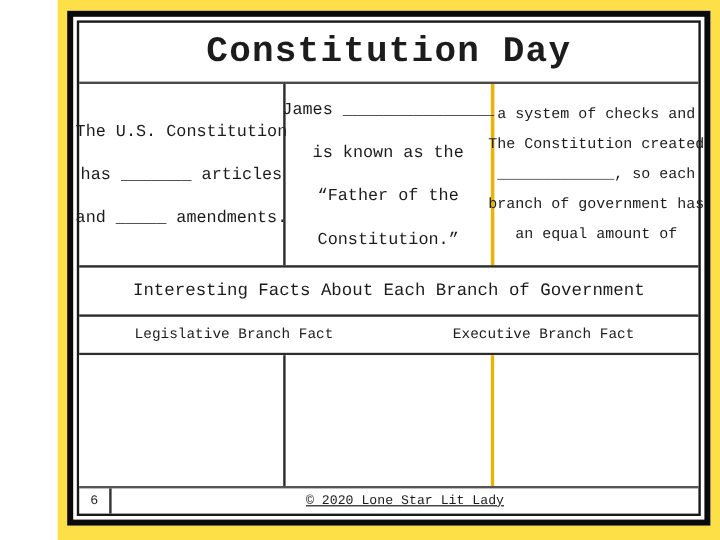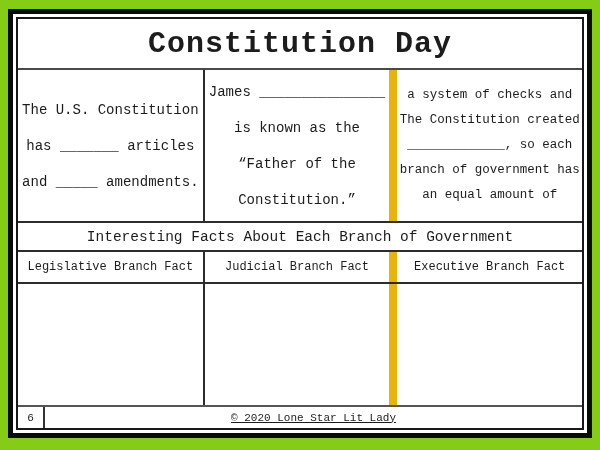--- a/index.html
+++ b/index.html
@@ -4,21 +4,21 @@
 <style>
   * { box-sizing: border-box; margin: 0; padding: 0; }
   html, body { width: 600px; height: 450px; }
   body {
     background: #ffffff;
     font-family: "Liberation Mono", "DejaVu Sans Mono", monospace;
     color: #1c1c1c;
     position: relative;
     overflow: hidden;
   }
-  .page { position: absolute; inset: 0; background: #84cc16; }
+  .page { position: absolute; inset: 0; background: #fde047; margin-left: 48px; }
 
   .outer-frame {
     position: absolute;
     left: 8px; top: 9px; right: 8px; bottom: 12px;
     border: 5px solid #0a0a0a;
     background: #ffffff;
   }
   .inner-frame {
     position: absolute;
     inset: 3px;
@@ -41,27 +41,27 @@
   
   .top-row { height: 153px; border-top: 2px solid #4a4a4a; }
   .cell { flex: 1 1 0; min-width: 0; }
   .top-cell {
     display: flex;
     flex-direction: column;
     justify-content: center;
     align-items: center;
     text-align: center;
   }
-  .cell-mid { border-left: 2px solid #2c2c2c; border-right: 8px solid #eab308; }
+  .cell-mid { border-left: 2px solid #2c2c2c; border-right: 3px solid #eab308; }
   .cell-a .line, .cell-b .line { font-size: 14px; line-height: 36px; white-space: nowrap; }
   .cell-c .line { font-size: 12.5px; line-height: 25px; white-space: nowrap; }
 
   
   .band-row {
-    height: 29px;
+    height: 41px;
     border-top: 2px solid #2c2c2c;
     align-items: center;
     justify-content: center;
   }
   .band-row .heading { font-size: 14.5px; white-space: nowrap; }
 
   
   .header-row { height: 32px; border-top: 2px solid #2c2c2c; }
   .hdr-cell {
     display: flex;
@@ -124,21 +124,20 @@
           <div class="line">an equal amount of</div>
         </div>
       </div>
 
       <div class="row band-row">
         <div class="heading">Interesting Facts About Each Branch of Government</div>
       </div>
 
       <div class="row header-row">
         <div class="cell hdr-cell">Legislative Branch Fact</div>
-        <div class="cell hdr-cell cell-mid">Judicial Branch Fact</div>
         <div class="cell hdr-cell">Executive Branch Fact</div>
       </div>
 
       <div class="row empty-row">
         <div class="cell answer-cell"></div>
         <div class="cell answer-cell cell-mid"></div>
         <div class="cell answer-cell"></div>
       </div>
 
       <div class="row footer-row">

